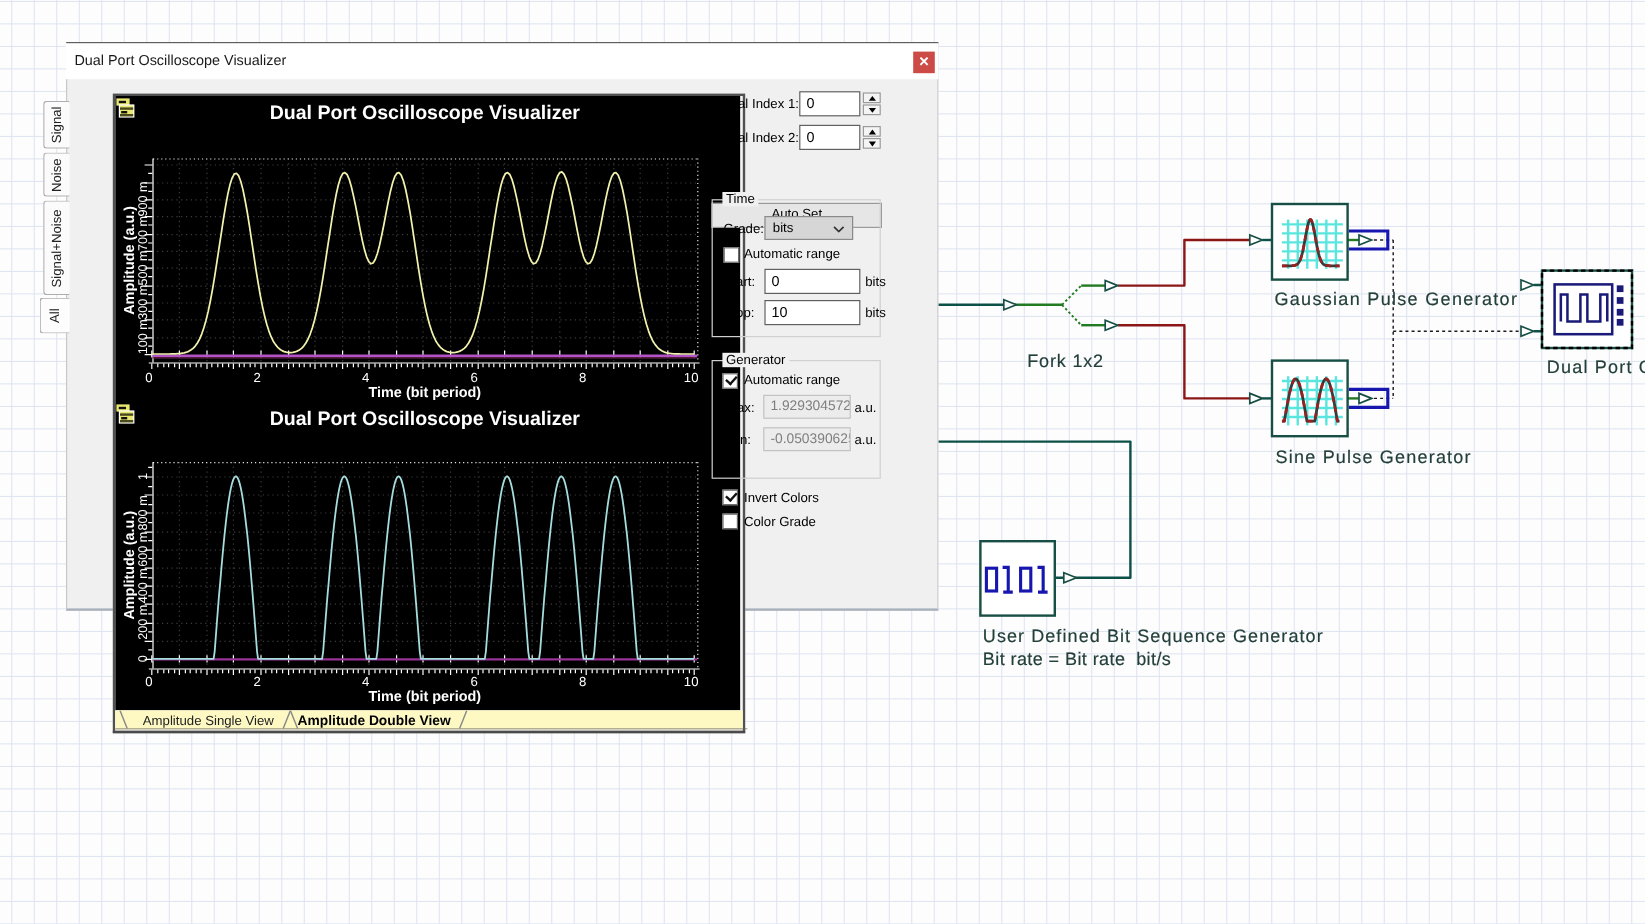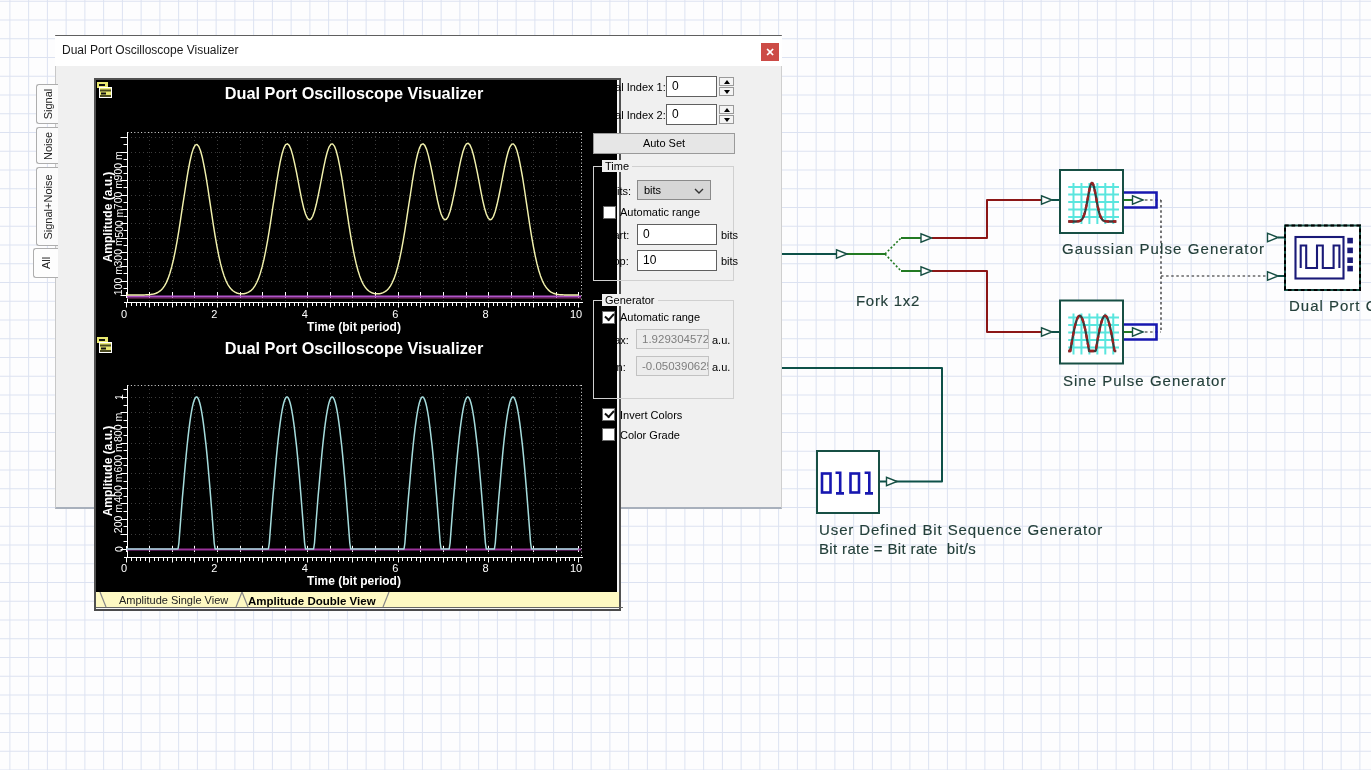--- a/index.html
+++ b/index.html
@@ -38,21 +38,21 @@
 .inp.dis { background:#ececec; border:1px solid #c2c2c2; color:#7e7e7e;
   overflow:hidden; white-space:nowrap; font-size:11.5px; padding-top:3px; }
 .spin { position:absolute; width:15px; height:20px; }
 .sb { width:15px; height:9px; margin-bottom:1px; background:#f4f4f4; border:1px solid #9a9a9a;
   position:relative; }
 .tri { position:absolute; left:50%; top:50%; transform:translate(-50%,-50%);
   width:0; height:0; border-left:3.5px solid transparent; border-right:3.5px solid transparent; }
 .tri.up { border-bottom:4.5px solid #000; }
 .tri.dn { border-top:4.5px solid #000; }
 .btn { position:absolute; background:#e6e6e6; border:1px solid #9a9a9a; font-size:11px;
-  color:#000; text-align:center; line-height:19px; }
+  color:#000; text-align:center; line-height:19px;margin-top:36px; }
 .grp { position:absolute; border:1px solid #d0d0d0; }
 .cmb { position:absolute; background:#d6d6d6; border:1px solid #8a8a8a; font-size:11px;
   padding:3px 0 0 6px; }
 .cmb svg { position:absolute; right:6px; top:7px; }
 .cb { position:absolute; width:13px; height:13px; background:#fff; border:1px solid #6a6a6a; }
 .cb.chk::after { content:""; position:absolute; left:2px; top:1px; width:7px; height:4px;
   border-left:2px solid #111; border-bottom:2px solid #111; transform:rotate(-48deg); }
 </style></head>
 <body>
 <svg class="schem" width="1371" height="770" viewBox="0 0 1371 770" xmlns="http://www.w3.org/2000/svg">
@@ -315,21 +315,21 @@
       <div class="sb">
         <span class="tri up"></span>
       </div>
       <div class="sb">
         <span class="tri dn"></span>
       </div>
     </div>
     <div class="btn" style="left:593px;top:133px;width:142px;height:21px">Auto Set</div>
     <div class="grp" style="left:593px;top:166px;width:141px;height:115px"></div>
     <div class="plbl gl" style="left:602px;top:160px">Time</div>
-    <div class="plbl" style="left:603px;top:185px">Units:</div>
+    <div class="plbl" style="left:603px;top:185px">Grade:</div>
     <div class="cmb" style="left:637px;top:180px;width:74px;height:20px">bits<svg width="10" height="6" viewBox="0 0 10 6">
         <path d="M1,1 L5,5 L9,1" fill="none" stroke="#333" stroke-width="1.4"></path>
       </svg></div>
     <div class="cb" style="left:603px;top:206px"></div>
     <div class="plbl" style="left:620px;top:206px">Automatic range</div>
     <div class="plbl" style="left:603px;top:229px">Start:</div>
     <div class="inp" style="left:637px;top:224px;width:80px;height:21px">0</div>
     <div class="plbl" style="left:721px;top:229px">bits</div>
     <div class="plbl" style="left:603px;top:255px">Stop:</div>
     <div class="inp" style="left:637px;top:250px;width:80px;height:21px">10</div>

